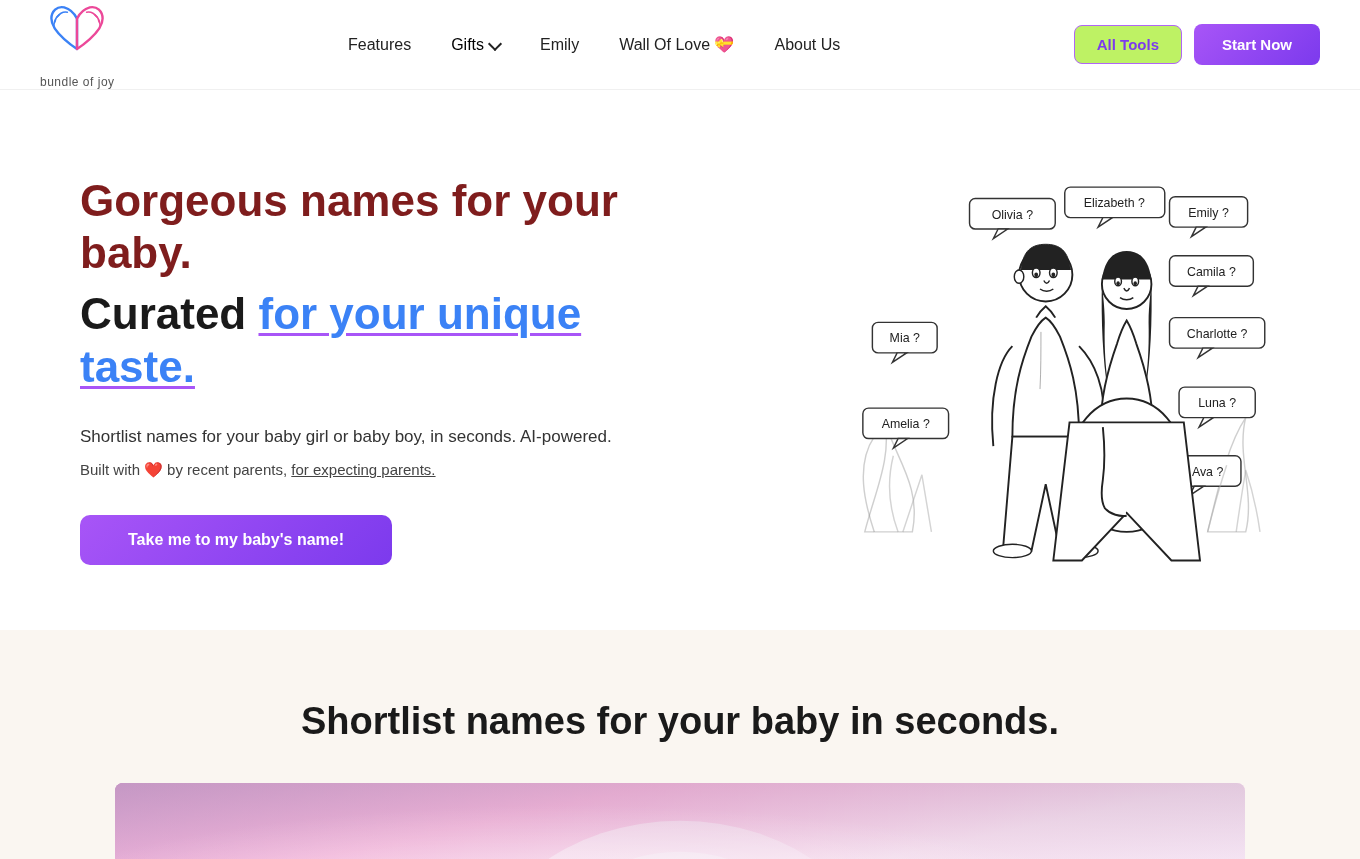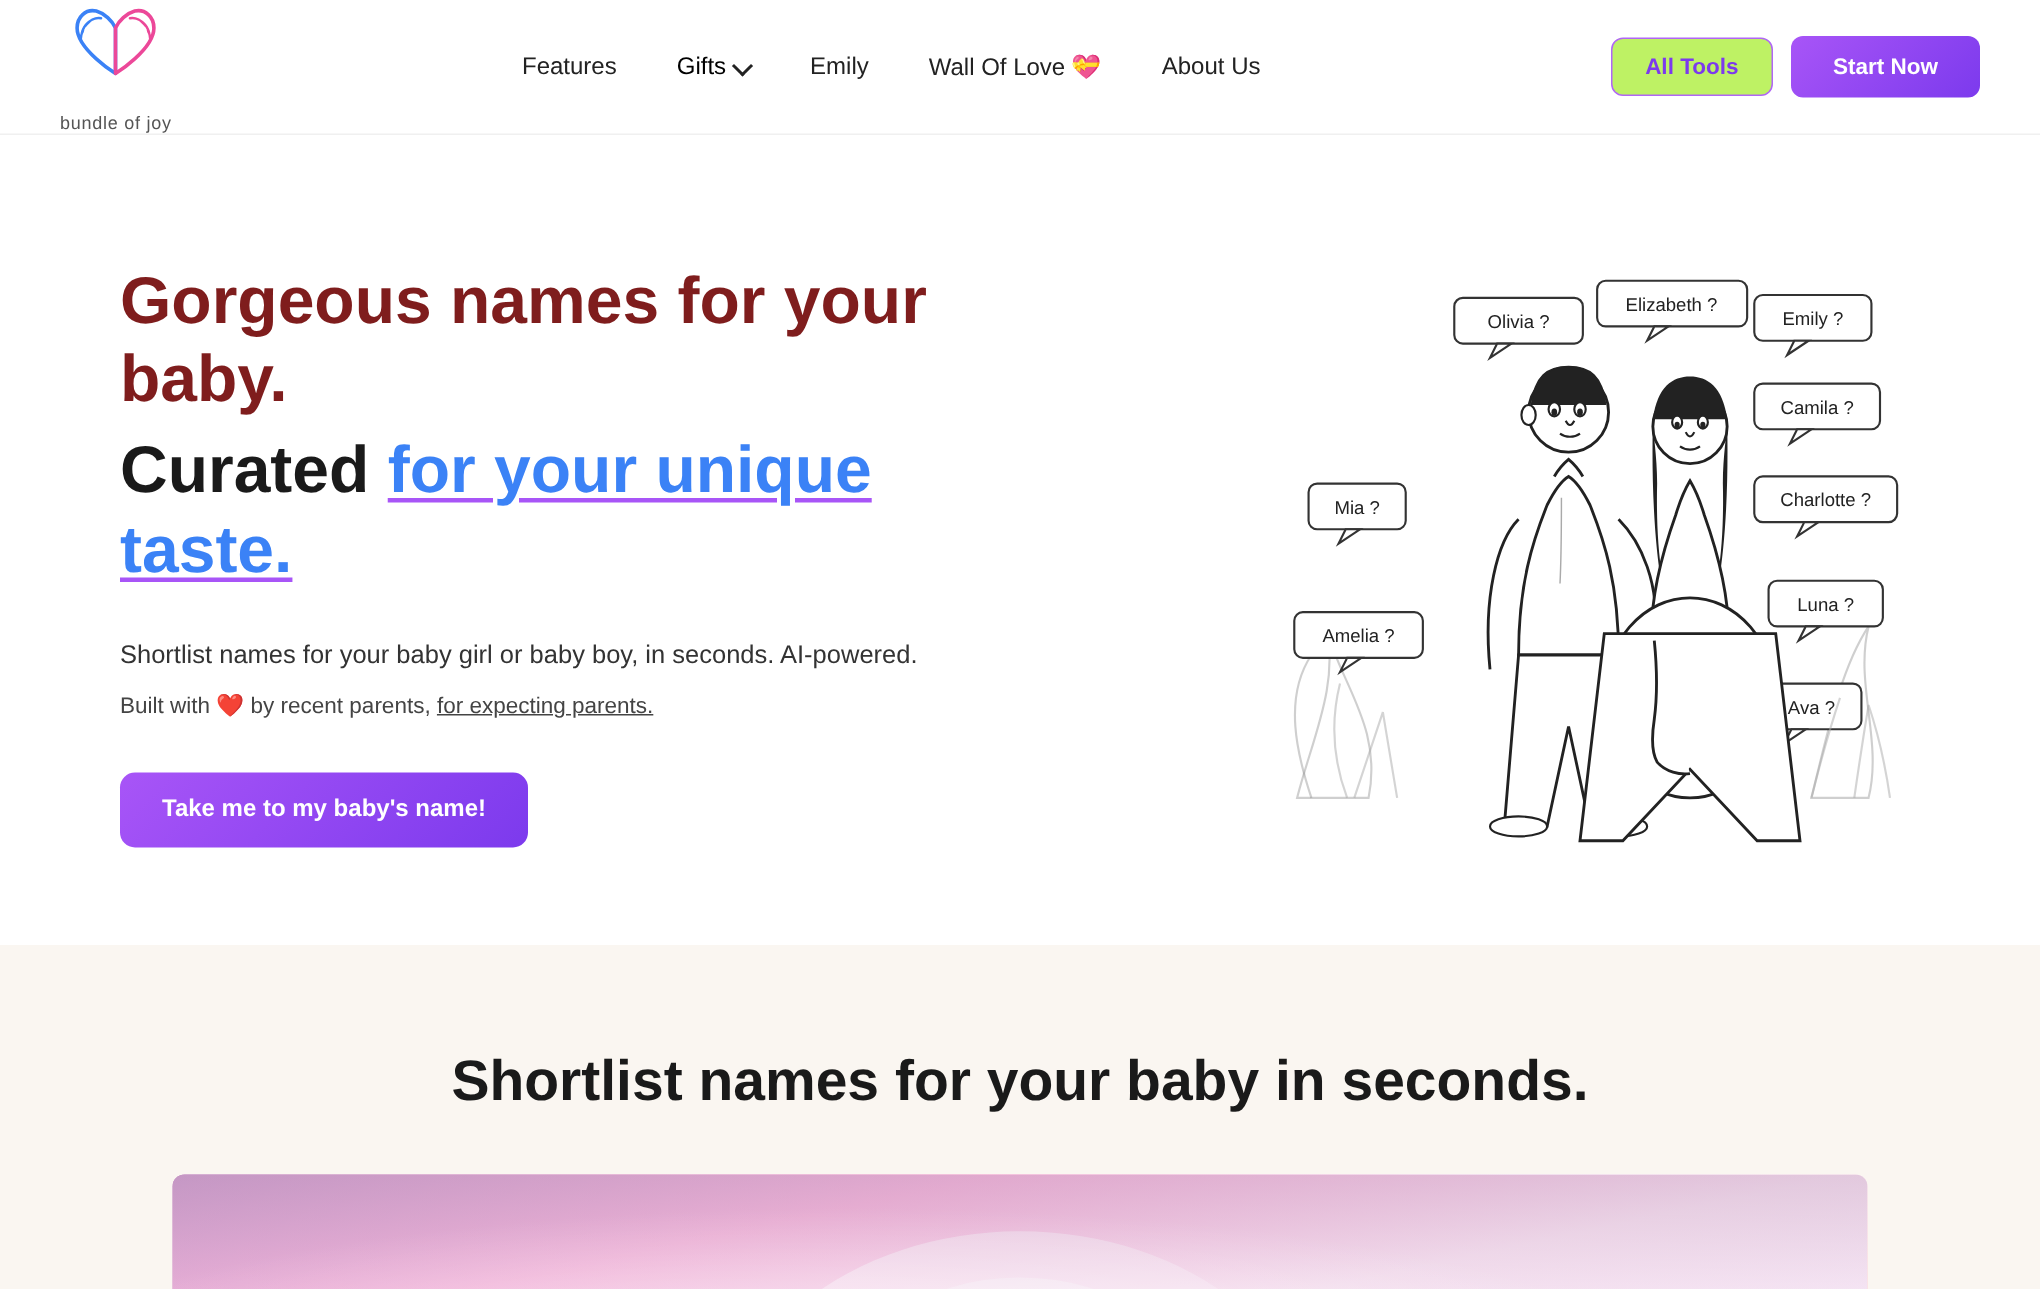--- a/index.html
+++ b/index.html
@@ -123,21 +123,21 @@
       margin-bottom: 36px;
     }
     .hero-built a {
       color: #444;
       text-decoration: underline;
     }
     .btn-cta {
       background: linear-gradient(135deg, #a855f7, #7c3aed);
       color: #fff;
       border: none;
-      padding: 16px 28px;
+      padding: 16px 48px;
       border-radius: 10px;
       font-size: 16px;
       font-weight: 600;
       cursor: pointer;
       display: inline-block;
     }
 
     
     .hero-illustration {
       flex: 0 0 auto;

